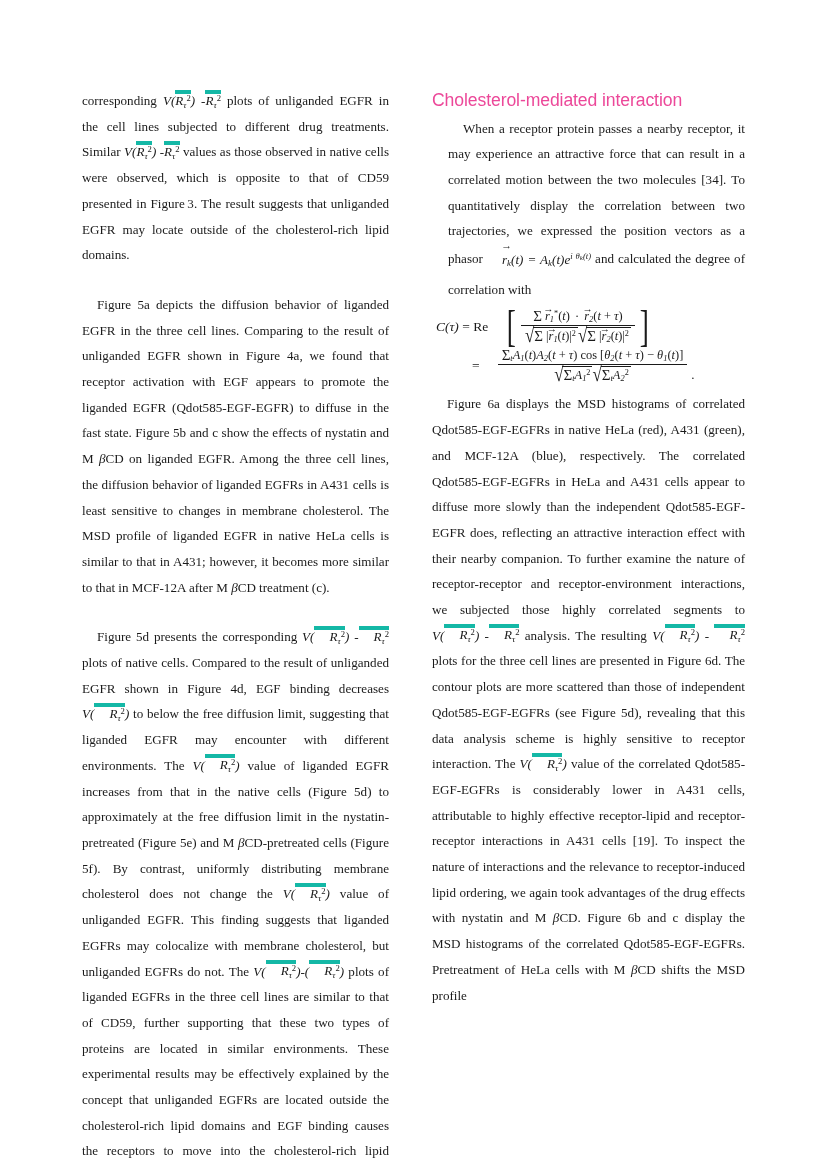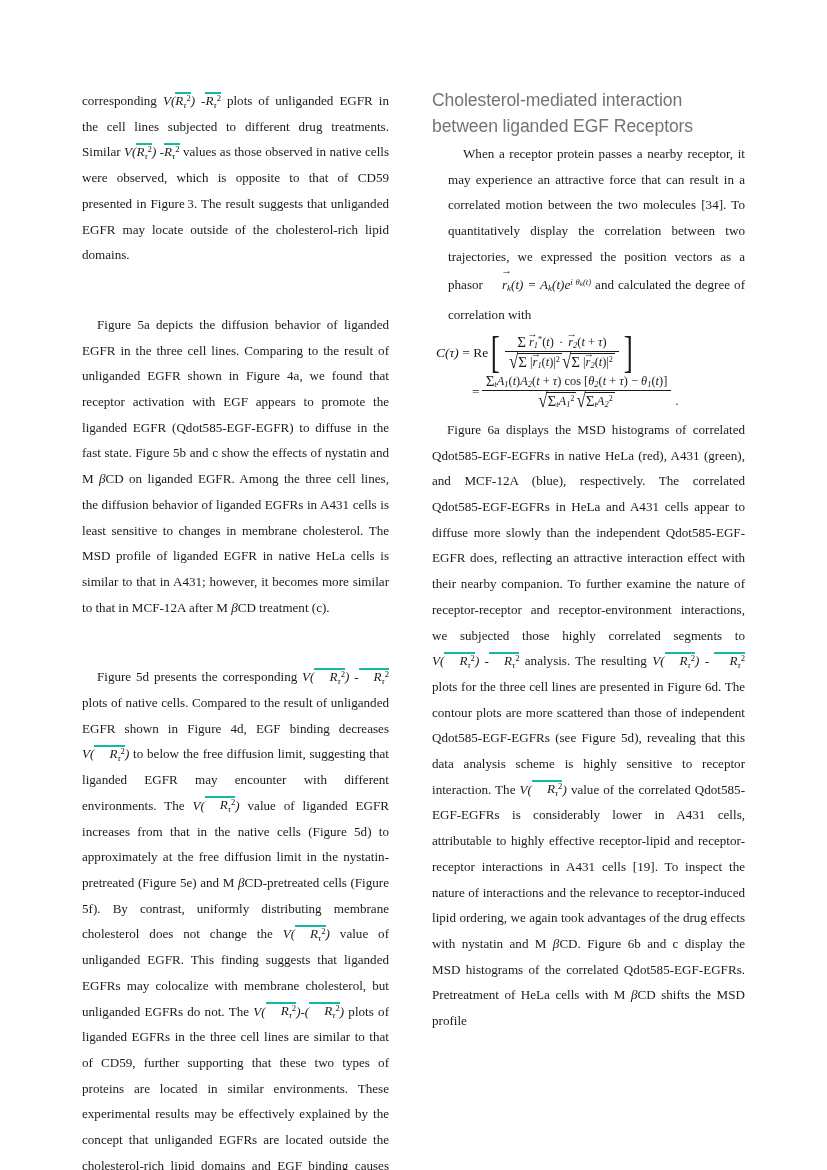--- a/index.html
+++ b/index.html
@@ -41,43 +41,43 @@
     margin: 0;
     text-align: justify;
     text-justify: inter-word;
     font-size: 13.1px;
     line-height: 25.7px;
     text-indent: 15px;
     hyphens: manual;
     word-spacing: 0px;
   }
   p.para.noindent { text-indent: 0; }
-  p.gap-before { margin-top: 44px; }
+  p.gap-before { margin-top: 24px; }
   p.tight-before { margin-top: 0px; margin-left: 16px; }
 
   h2.section-title {
     margin: 0 0 2px 0;
     padding: 0;
     font-family: "Liberation Sans", "DejaVu Sans", sans-serif;
     font-size: 17.6px;
     font-weight: 400;
     line-height: 25.5px;
     letter-spacing: -0.1px;
-    color: #737373;
+    color: #ec4899;
     text-align: left;
   }
 
   
   .m { font-style: italic; font-family: "Liberation Serif", serif; }
   .mr { font-style: normal; }
   .sub { font-size: 0.68em; vertical-align: -0.28em; font-style: italic; }
   .sup { font-size: 0.66em; vertical-align: 0.52em; font-style: normal; }
   .supi { font-size: 0.66em; vertical-align: 0.52em; font-style: italic; }
   .ovl {
-    border-top: 2px solid #14b8a6;
+    border-top: 4px solid #14b8a6;
     padding-top: 0px;
     display: inline-block;
     line-height: 1.02;
   }
   .nowrap { white-space: nowrap; }
   .beta { font-style: italic; font-family: "Liberation Serif", serif; }
 
   
   .eqblock {
     margin: 7px 0 8px 0;
@@ -85,21 +85,21 @@
     color: #1a1a1a;
     line-height: 1.0;
   }
   .eqrow {
     display: flex;
     align-items: center;
     justify-content: flex-start;
   }
   .eqrow1 { margin-left: 4px; }
   .eqrow2 { margin-left: 40px; margin-top: 4px; }
-  .eq-lhs { font-size: 13.5px; white-space: nowrap; margin-right: 0; }
+  .eq-lhs { font-size: 13.5px; white-space: nowrap; margin-right: 16px; }
   .brk {
     font-size: 44px;
     line-height: 0.72;
     font-family: "Liberation Serif", serif;
     font-weight: 300;
     transform: scaleX(0.62);
     display: inline-block;
   }
   .frac {
     display: inline-flex;
@@ -170,21 +170,20 @@
       <p class="para gap-before"><span>Figure 5a depicts the diffusion behavior of liganded EGFR in the three cell lines. Comparing to the result of unliganded EGFR shown in Figure 4a, we found that receptor activation with EGF appears to promote the liganded EGFR (Qdot585-EGF-EGFR) to diffuse in the fast state. Figure 5b and c show the effects of nystatin and M </span><span class="beta">β</span><span>CD on liganded EGFR. Among the three cell lines, the diffusion behavior of liganded EGFRs in A431 cells is least sensitive to changes in membrane cholesterol. The MSD profile of liganded EGFR in native HeLa cells is similar to that in A431; however, it becomes more similar to that in MCF-12A after M </span><span class="beta">β</span><span>CD treatment (c).</span></p>
 
       <p class="para gap-before"><span>Figure 5d presents the corresponding </span><span class="nowrap m"><span class="m">V</span>(<span class="ovl"><span class="m">R</span><span class="sub">τ</span><span class="sup">2</span></span>) -<span class="ovl"><span class="m">R</span><span class="sub">τ</span><span class="sup">2</span></span></span><span> plots of native cells. Compared to the result of unliganded EGFR shown in Figure 4d, EGF binding decreases </span><span class="nowrap m"><span class="m">V</span>(<span class="ovl"><span class="m">R</span><span class="sub">τ</span><span class="sup">2</span></span>)</span><span> to below the free diffusion limit, suggesting that liganded EGFR may encounter with different environments. The </span><span class="nowrap m"><span class="m">V</span>(<span class="ovl"><span class="m">R</span><span class="sub">τ</span><span class="sup">2</span></span>)</span><span> value of liganded EGFR increases from that in the native cells (Figure 5d) to approximately at the free diffusion limit in the nystatin-pretreated (Figure 5e) and M </span><span class="beta">β</span><span>CD-pretreated cells (Figure 5f). By contrast, uniformly distributing membrane cholesterol does not change the </span><span class="nowrap m"><span class="m">V</span>(<span class="ovl"><span class="m">R</span><span class="sub">τ</span><span class="sup">2</span></span>)</span><span> value of unliganded EGFR. This finding suggests that liganded EGFRs may colocalize with membrane cholesterol, but unliganded EGFRs do not. The </span><span class="nowrap m"><span class="m">V</span>(<span class="ovl"><span class="m">R</span><span class="sub">τ</span><span class="sup">2</span></span>)-(<span class="ovl"><span class="m">R</span><span class="sub">τ</span><span class="sup">2</span></span>)</span><span> plots of liganded EGFRs in the three cell lines are similar to that of CD59, further supporting that these two types of proteins are located in similar environments. These experimental results may be effectively explained by the concept that unliganded EGFRs are located outside the cholesterol-rich lipid domains and EGF binding causes the receptors to move into the cholesterol-rich lipid domains [19].</span></p>
 
     </div>
 
     <div class="col col-right">
 
       <h2 class="section-title">
         <span>Cholesterol-mediated interaction</span><br>
-        <span>between liganded EGF Receptors</span>
       </h2>
 
       <p class="para tight-before"><span>When a receptor protein passes a nearby receptor, it may experience an attractive force that can result in a correlated motion between the two molecules [34]. To quantitatively display the correlation between two trajectories, we expressed the position vectors as a phasor </span><span class="nowrap m"><span class="vec"><span class="arrow">→</span><span class="m">r</span></span><span class="sub">k</span>(<span class="m">t</span>) = <span class="m">A</span><span class="sub">k</span>(<span class="m">t</span>)<span class="m">e</span><span class="supi">i θ<span style="font-size:0.8em;vertical-align:-0.2em;">k</span>(t)</span></span><span> and calculated the degree of correlation with</span></p>
 
       <div class="eqblock">
         <div class="eqrow eqrow1">
           <span class="eq-lhs m"><span class="m">C</span>(<span class="m">τ</span>) <span class="mr">=</span> <span class="mr">Re</span></span>
           <span class="brk">[</span>
           <span class="frac">
             <span class="num"><span class="bigsum">Σ</span> <span class="vec"><span class="arrow">→</span><span class="m">r</span></span><span class="sub">1</span><span class="sup">*</span>(<span class="m">t</span>) <span class="dotop">·</span> <span class="vec"><span class="arrow">→</span><span class="m">r</span></span><span class="sub">2</span>(<span class="m">t</span> + <span class="m">τ</span>)</span>

